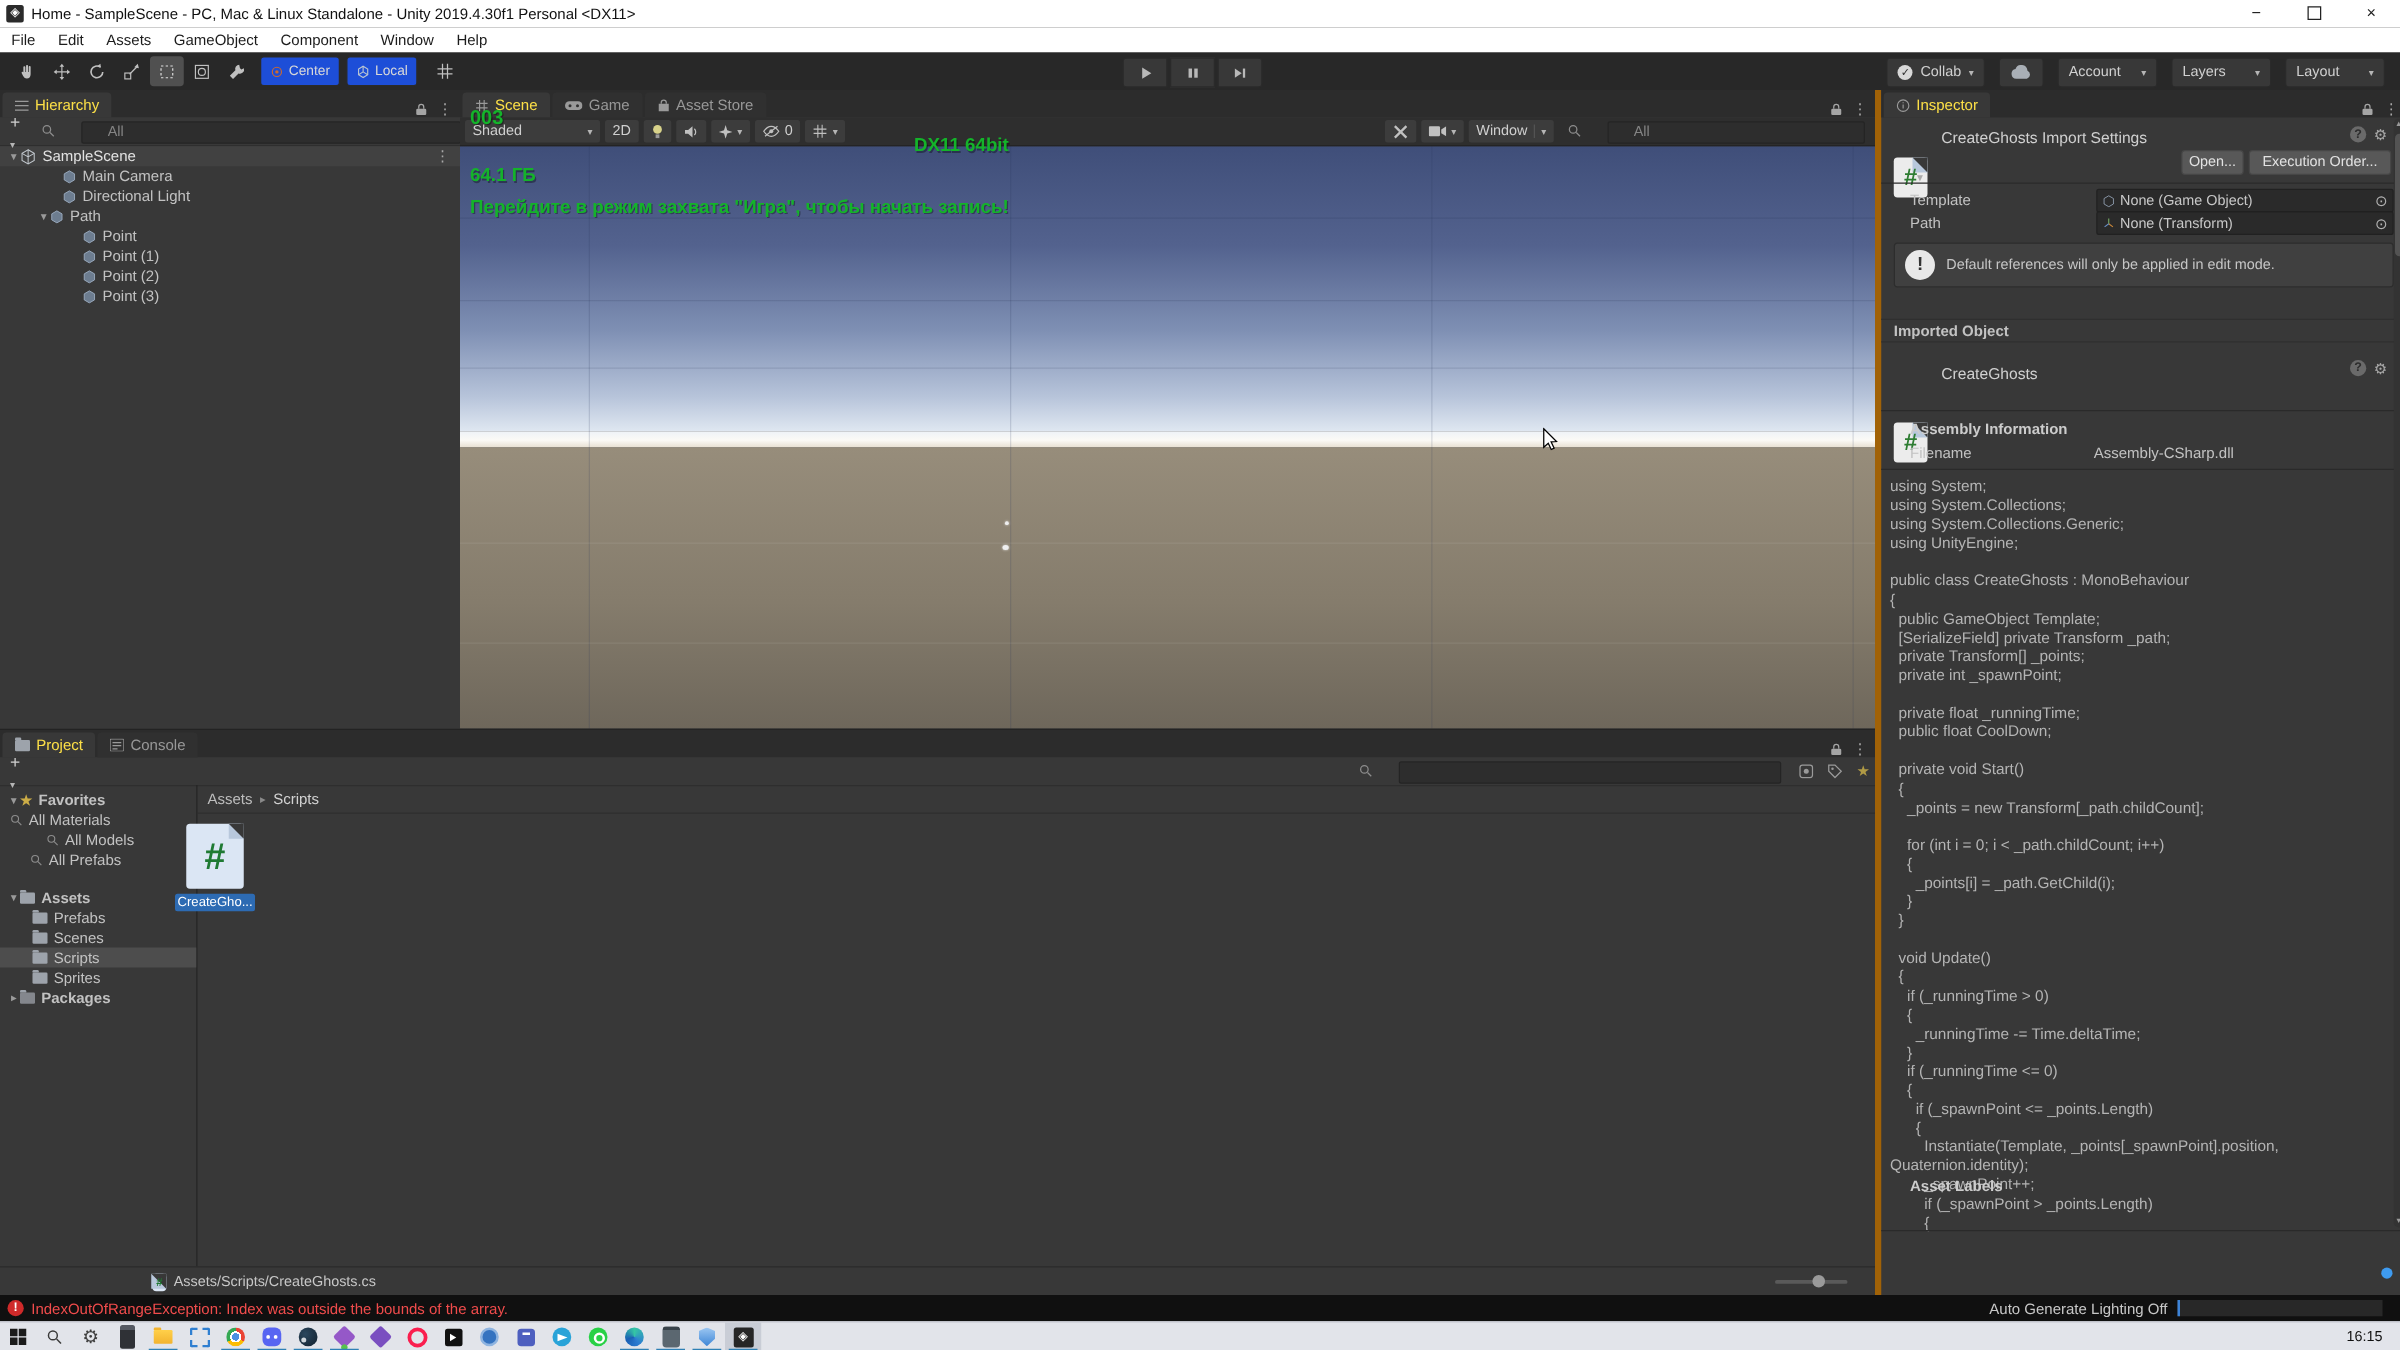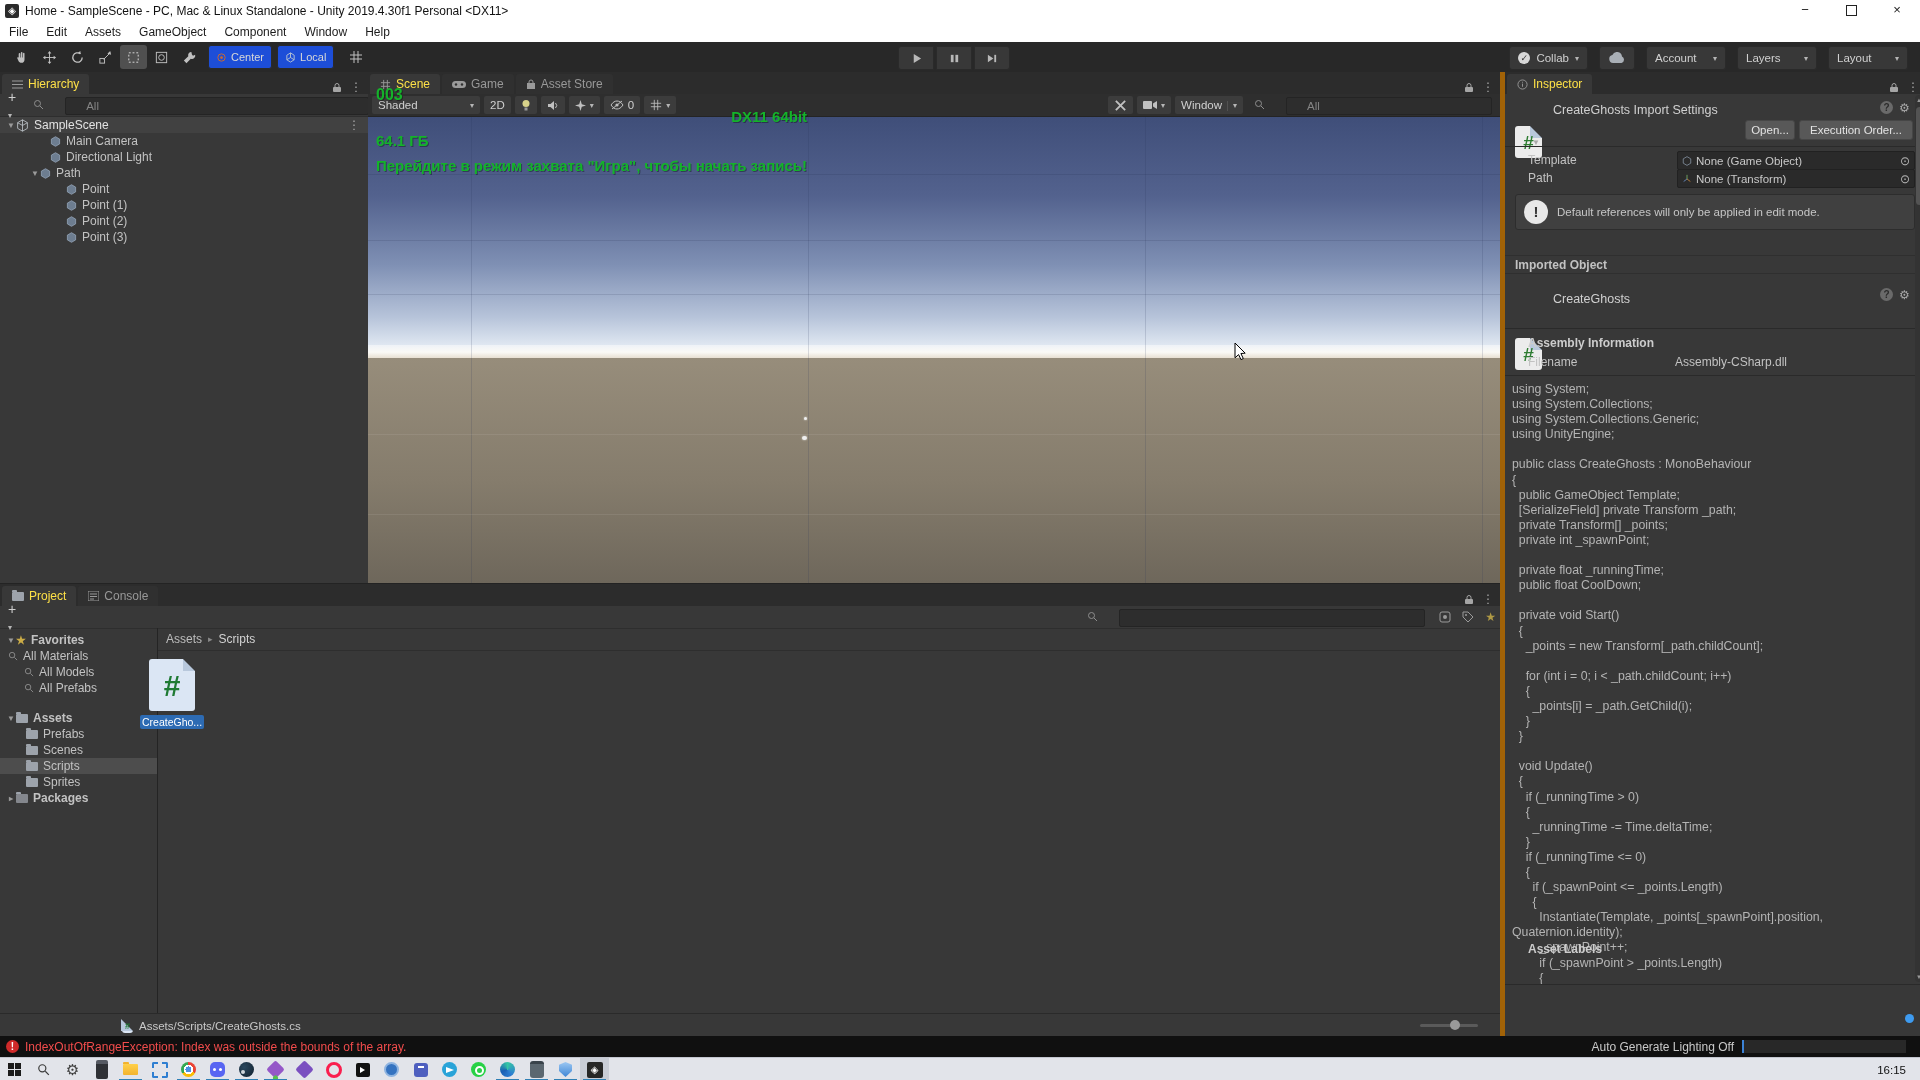--- a/index.html
+++ b/index.html
@@ -560,21 +560,21 @@
           <span class="star">★</span>
         <span>Favorites</span>
       </div>
       <div class="rowline" style="padding-left:8px;">
         <svg style="margin-right:5px;" width="10" height="10" viewBox="0 0 11 11">
             <circle cx="4.5" cy="4.5" r="3" fill="none" stroke="#8d8d8d"></circle>
             <path d="M7 7l3 3" stroke="#8d8d8d"></path>
           </svg>
         <span>All Materials</span>
       </div>
-      <div class="rowline" style="padding-left:24px;">
+      <div class="rowline" style="padding-left:37px;">
         <svg style="margin-right:5px;" width="10" height="10" viewBox="0 0 11 11">
             <circle cx="4.5" cy="4.5" r="3" fill="none" stroke="#8d8d8d"></circle>
             <path d="M7 7l3 3" stroke="#8d8d8d"></path>
           </svg>
         <span>All Models</span>
       </div>
       <div class="rowline" style="padding-left:24px;">
         <svg style="margin-right:5px;" width="10" height="10" viewBox="0 0 11 11">
             <circle cx="4.5" cy="4.5" r="3" fill="none" stroke="#8d8d8d"></circle>
             <path d="M7 7l3 3" stroke="#8d8d8d"></path>

